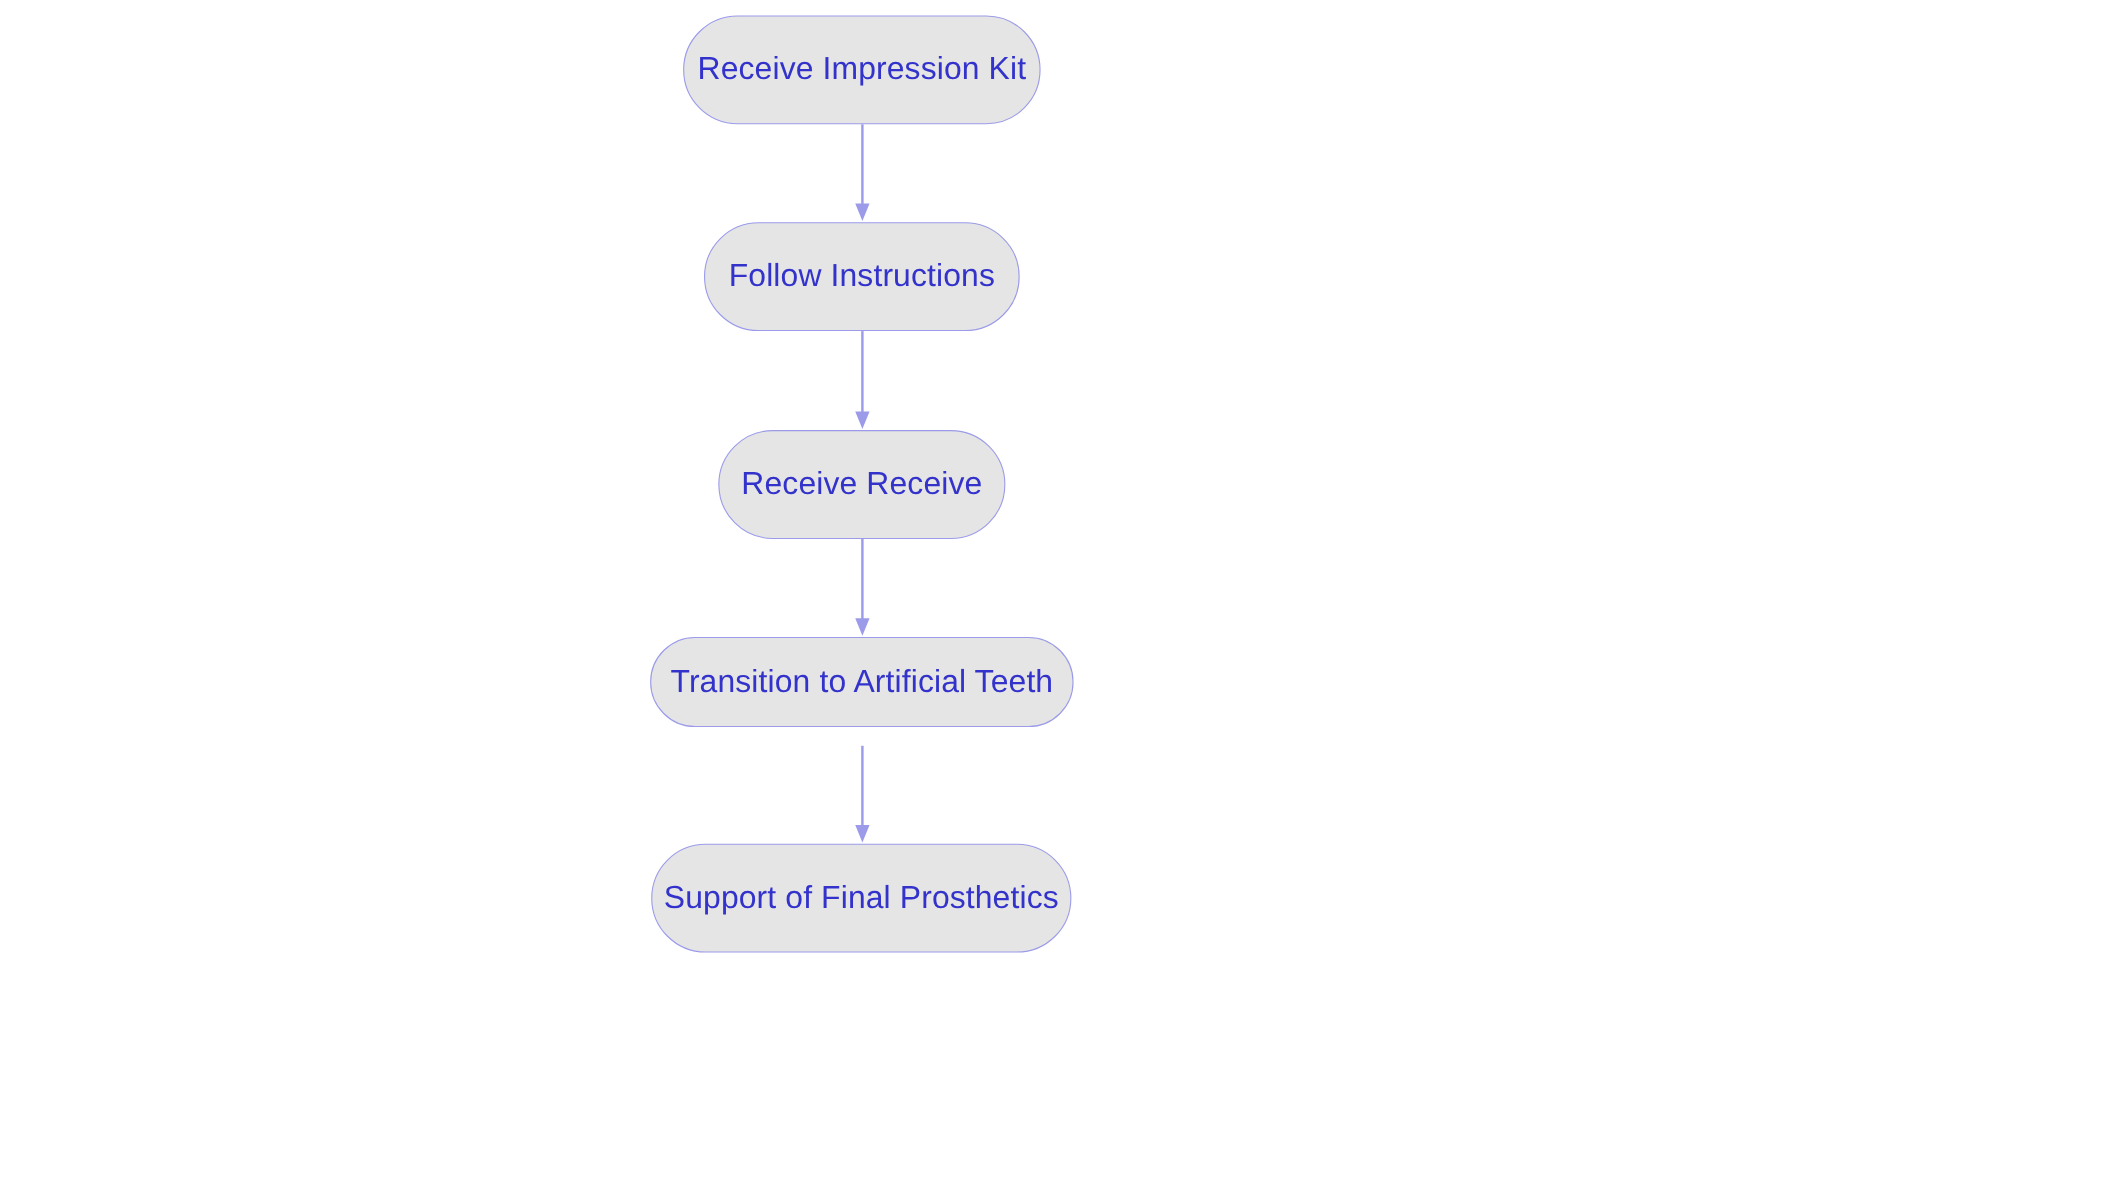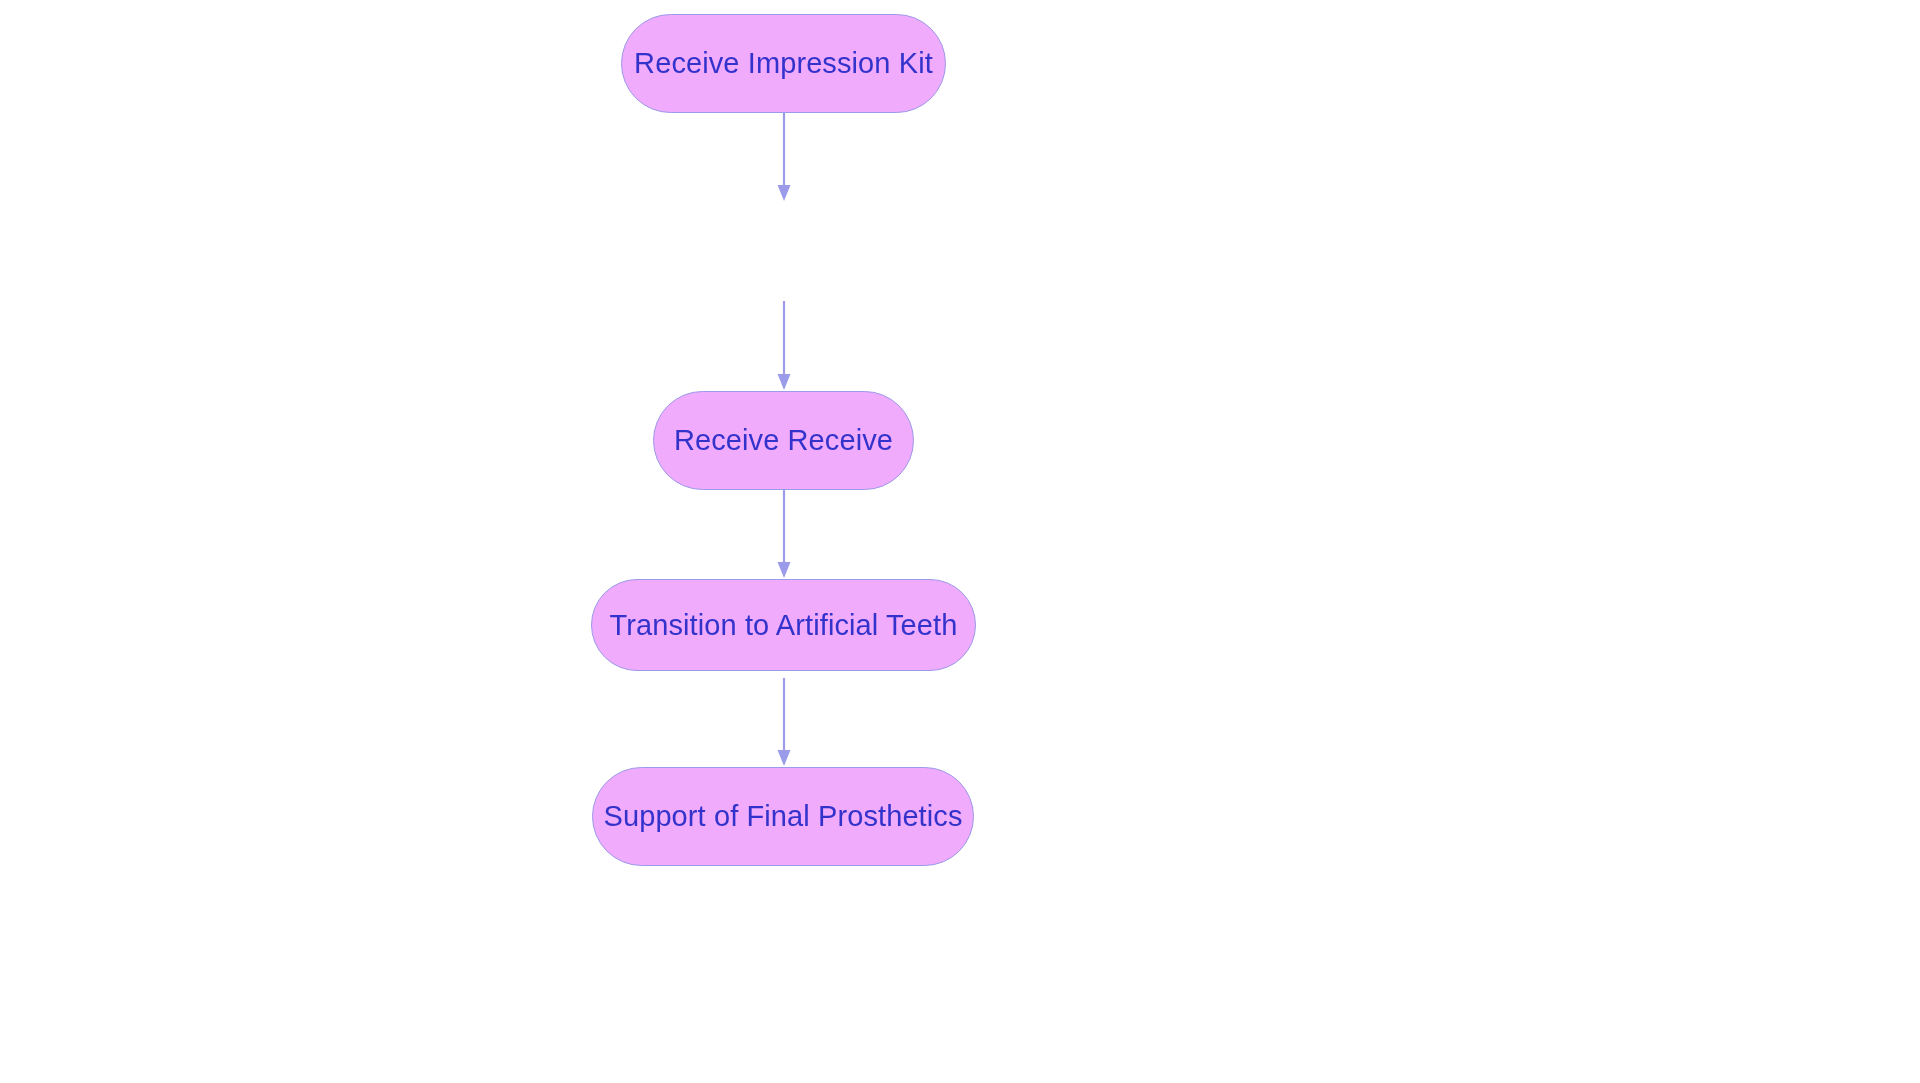--- a/index.html
+++ b/index.html
@@ -20,21 +20,21 @@
     height: 1083px;
     background: #ffffff;
   }
 
   .node {
     position: absolute;
     box-sizing: border-box;
     display: flex;
     align-items: center;
     justify-content: center;
-    background: #f0abfc;
+    background: #e5e5e5;
     border: 1.6px solid #9b9bea;
     border-radius: 999px;
     color: #3333cc;
     letter-spacing: 0.1px;
     white-space: nowrap;
     user-select: none;
   }
 
   .node-label {
     font-family: "Liberation Sans", sans-serif;
@@ -60,40 +60,43 @@
     <span class="node-label">Receive Impression Kit</span>
   </div>
 
   <div class="connector" style="left:776px; top:113px; width:16px; height:89px;">
     <svg width="16" height="89" viewBox="0 0 16 89" aria-hidden="true">
       <line x1="8" y1="0" x2="8" y2="73" stroke="#9b9bea" stroke-width="2.2"></line>
       <polygon points="8,88 1.5,72 14.5,72" fill="#9b9bea"></polygon>
     </svg>
   </div>
 
+  <div class="node" style="left:640px; top:202px; width:287px; height:99px;">
+    <span class="node-label">Follow Instructions</span>
+  </div>
 
   <div class="connector" style="left:776px; top:301px; width:16px; height:90px;">
     <svg width="16" height="90" viewBox="0 0 16 90" aria-hidden="true">
       <line x1="8" y1="0" x2="8" y2="74" stroke="#9b9bea" stroke-width="2.2"></line>
       <polygon points="8,89 1.5,73 14.5,73" fill="#9b9bea"></polygon>
     </svg>
   </div>
 
   <div class="node" style="left:653px; top:391px; width:261px; height:99px;">
     <span class="node-label">Receive Receive</span>
   </div>
 
   <div class="connector" style="left:776px; top:490px; width:16px; height:89px;">
     <svg width="16" height="89" viewBox="0 0 16 89" aria-hidden="true">
       <line x1="8" y1="0" x2="8" y2="73" stroke="#9b9bea" stroke-width="2.2"></line>
       <polygon points="8,88 1.5,72 14.5,72" fill="#9b9bea"></polygon>
     </svg>
   </div>
 
-  <div class="node" style="left:591px; top:579px; width:385px; height:92px;">
+  <div class="node" style="left:591px; top:579px; width:385px; height:82px;">
     <span class="node-label">Transition to Artificial Teeth</span>
   </div>
 
   <div class="connector" style="left:776px; top:678px; width:16px; height:89px;">
     <svg width="16" height="89" viewBox="0 0 16 89" aria-hidden="true">
       <line x1="8" y1="0" x2="8" y2="73" stroke="#9b9bea" stroke-width="2.2"></line>
       <polygon points="8,88 1.5,72 14.5,72" fill="#9b9bea"></polygon>
     </svg>
   </div>
 

